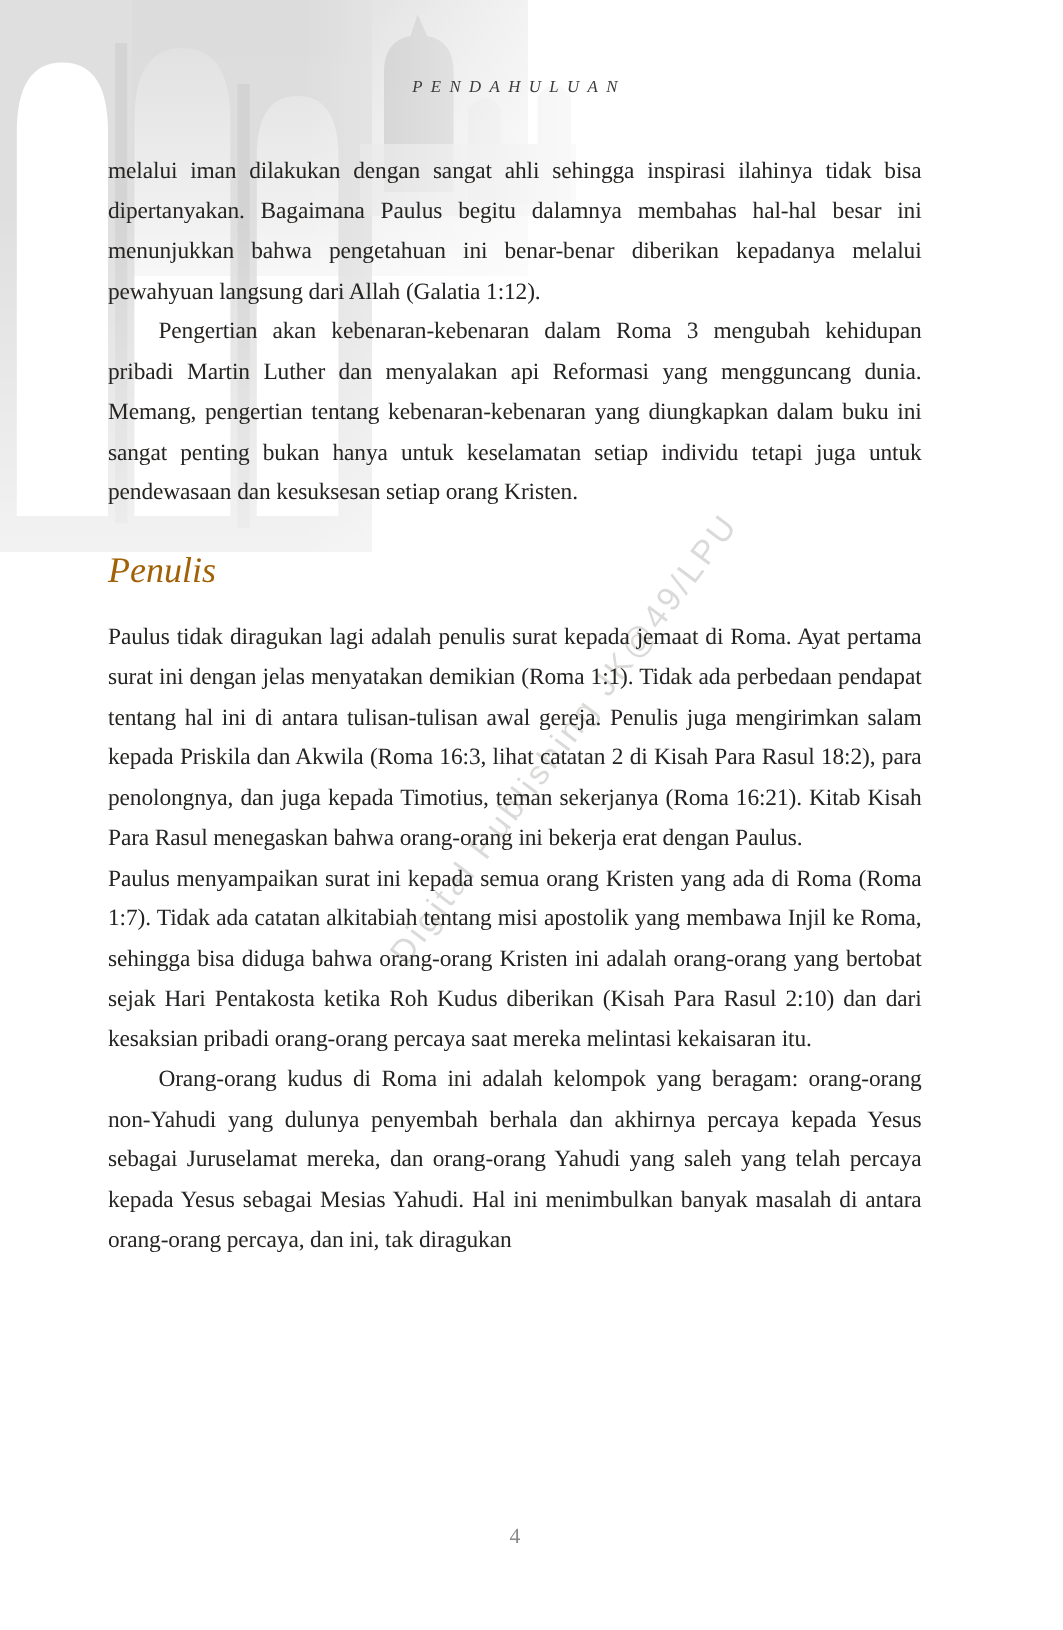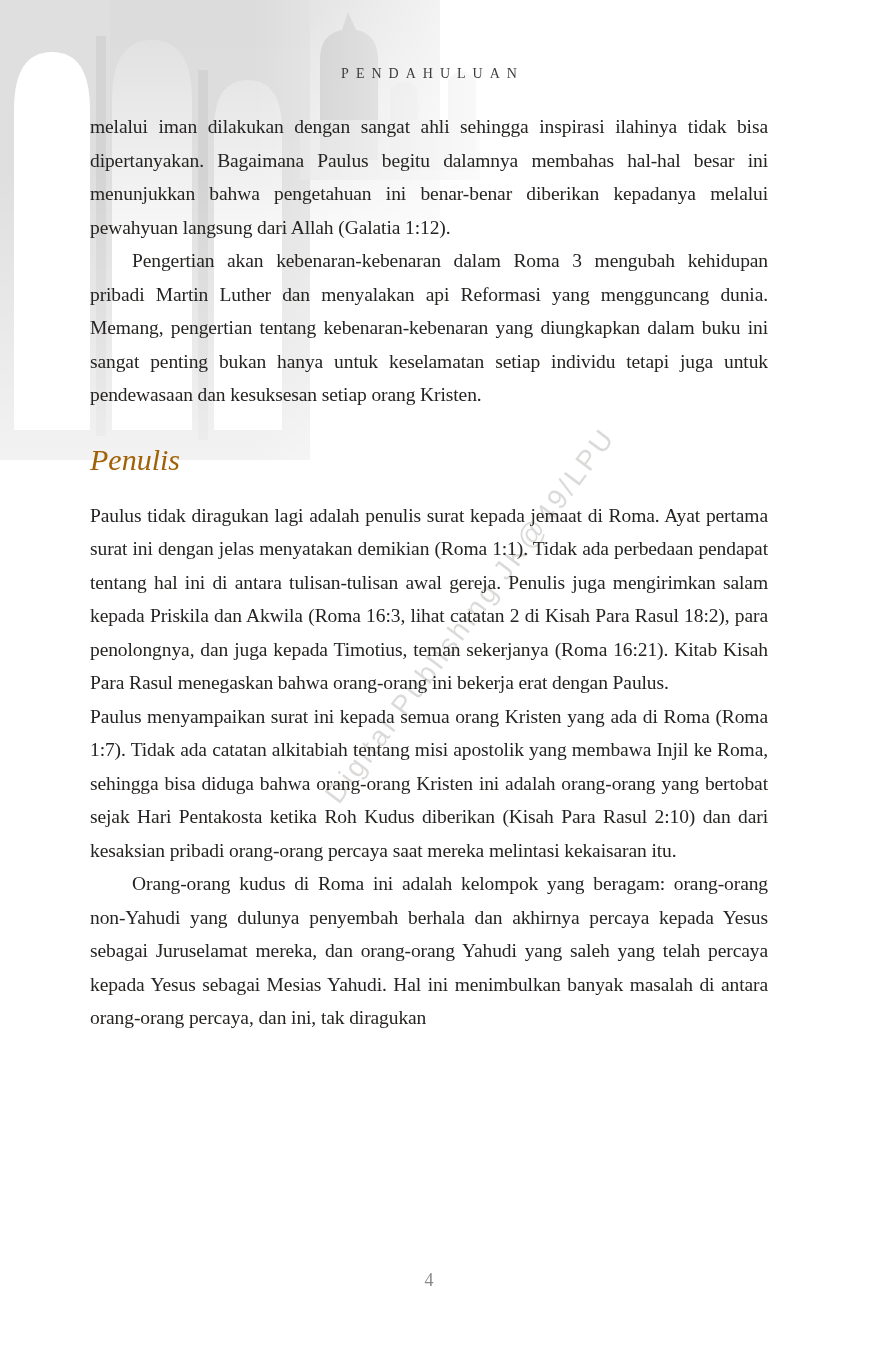--- a/index.html
+++ b/index.html
@@ -28,38 +28,39 @@
   .running-header {
     position: absolute;
     top: 66px;
     left: 90px;
     width: 678px;
     text-align: center;
     font-size: 14px;
     letter-spacing: 7px;
     color: #3d3d3d;
     text-indent: 7px; 
+    font-style: italic;
   }
   .watermark {
     position: absolute;
     left: 250px;
     top: 620px;
     width: 410px;
     text-align: center;
     transform: rotate(-53deg);
     font-family: "Liberation Sans", "DejaVu Sans", sans-serif;
     font-size: 28px;
     letter-spacing: 3px;
     color: rgba(135, 133, 130, 0.30);
     white-space: nowrap;
     pointer-events: none;
   }
   .content {
     position: absolute;
-    top: 110px;
+    top: 126px;
     left: 90px;
     width: 678px;
   }
   .content p {
     margin: 0;
     font-size: 19.5px;
     line-height: 33.5px;
     letter-spacing: -0.1px;
     text-align: justify;
     text-justify: inter-word;

